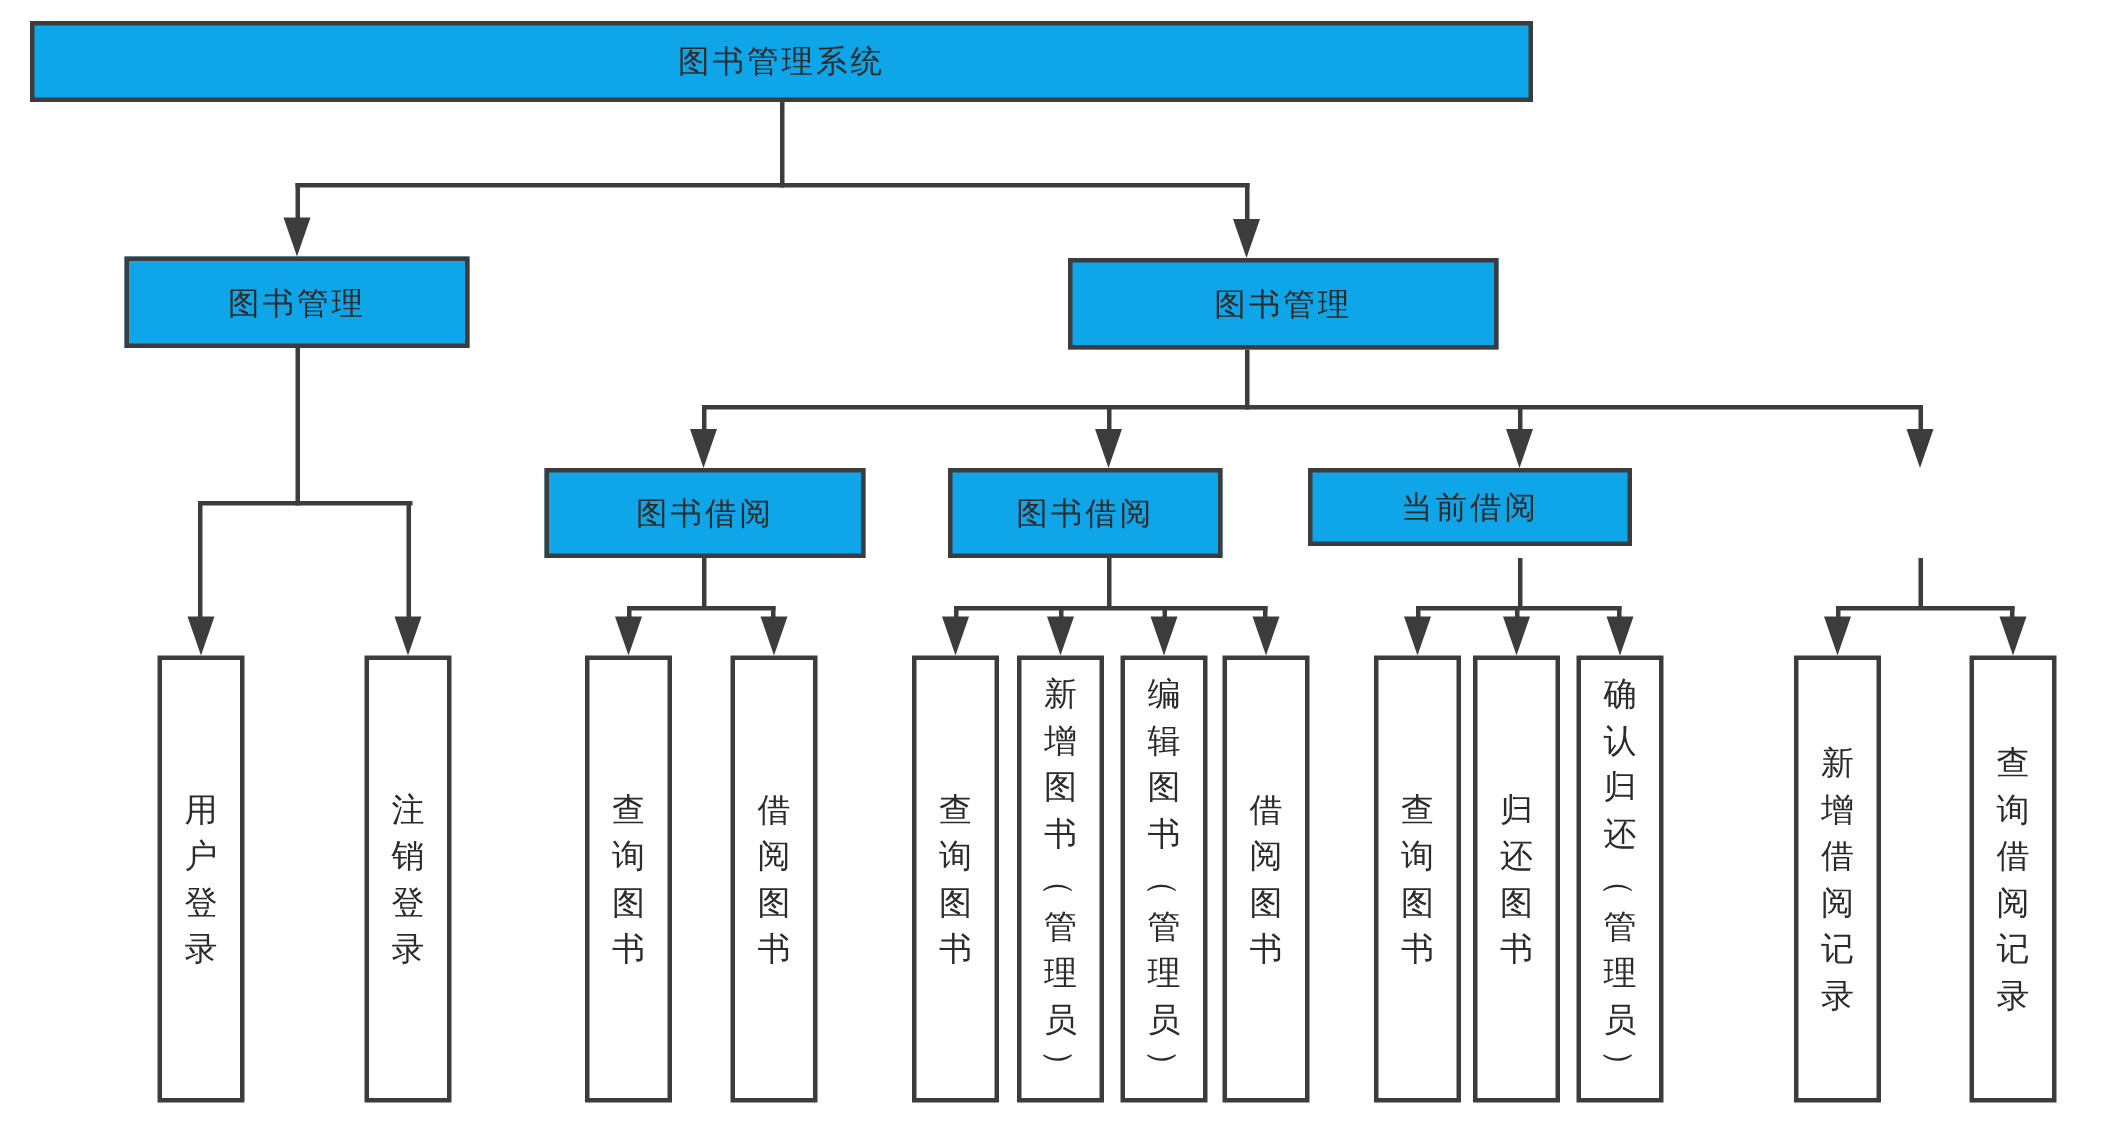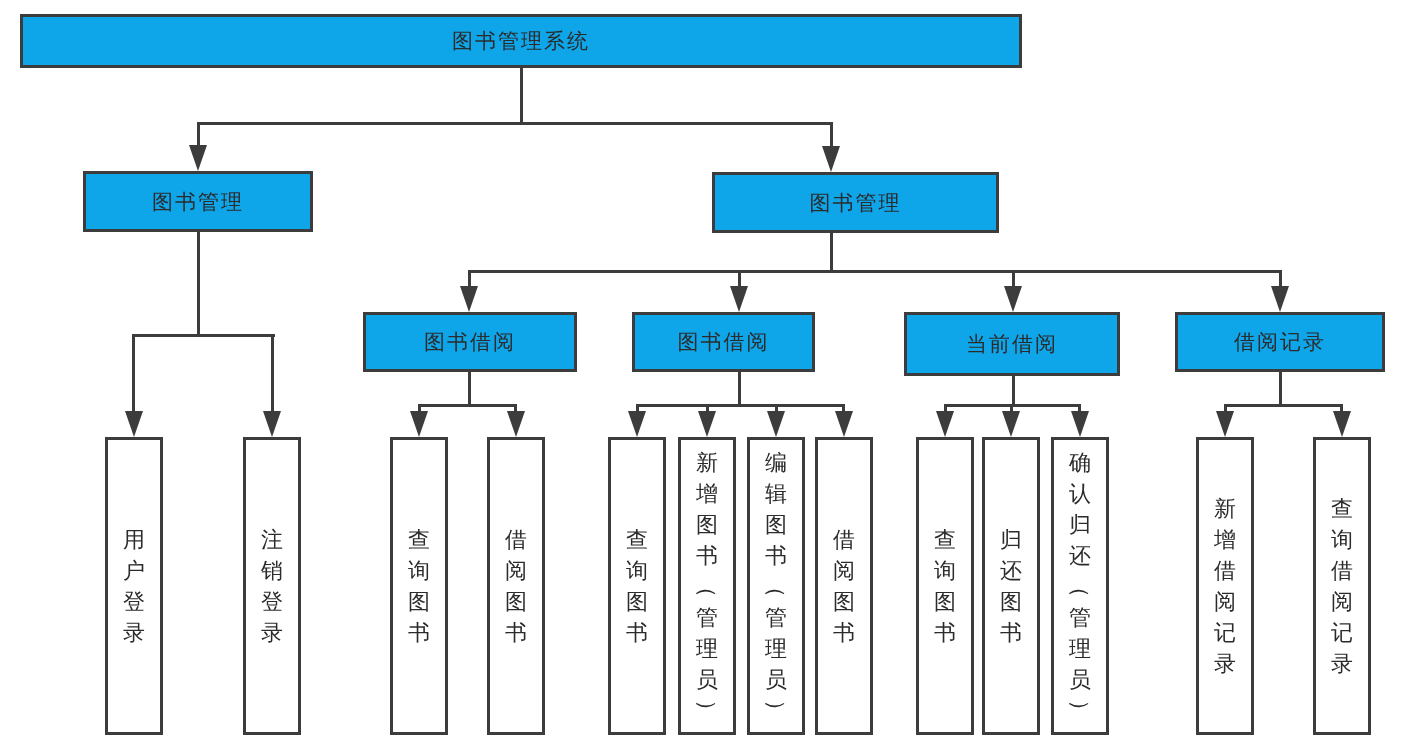--- a/index.html
+++ b/index.html
@@ -93,25 +93,22 @@
   <div class="arr" style="left:1004px;top:286px;"></div>
   <div class="ln" style="left:1279px;top:270px;width:3px;height:20px;"></div>
   <div class="arr" style="left:1271px;top:286px;"></div>
 
   <div class="hbox" style="left:363px;top:312px;width:214px;height:60px;">
     <span>图书借阅</span>
   </div>
   <div class="hbox" style="left:632px;top:312px;width:183px;height:60px;">
     <span>图书借阅</span>
   </div>
-  <div class="hbox" style="left:904px;top:312px;width:216px;height:64px;">
+  <div class="hbox" style="left:872px;top:312px;width:216px;height:52px;">
     <span>当前借阅</span>
-  </div>
-  <div class="hbox" style="left:1175px;top:312px;width:210px;height:60px;">
-    <span>借阅记录</span>
   </div>
 
   <div class="ln" style="left:468px;top:372px;width:3px;height:33px;"></div>
   <div class="ln" style="left:418px;top:404px;width:99px;height:3px;"></div>
   <div class="ln" style="left:418px;top:404px;width:3px;height:12px;"></div>
   <div class="arr" style="left:410px;top:411px;"></div>
   <div class="ln" style="left:514px;top:404px;width:3px;height:12px;"></div>
   <div class="arr" style="left:507px;top:411px;"></div>
 
   <div class="ln" style="left:738px;top:372px;width:3px;height:33px;"></div>

